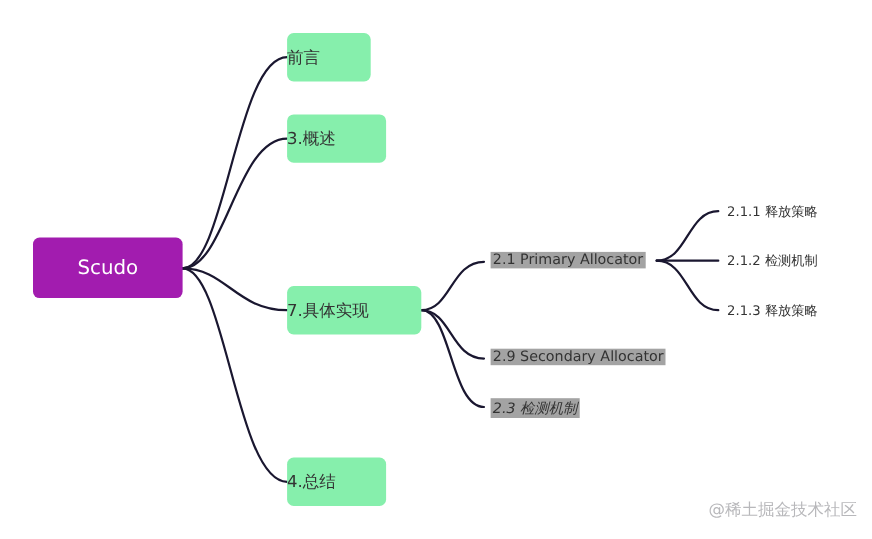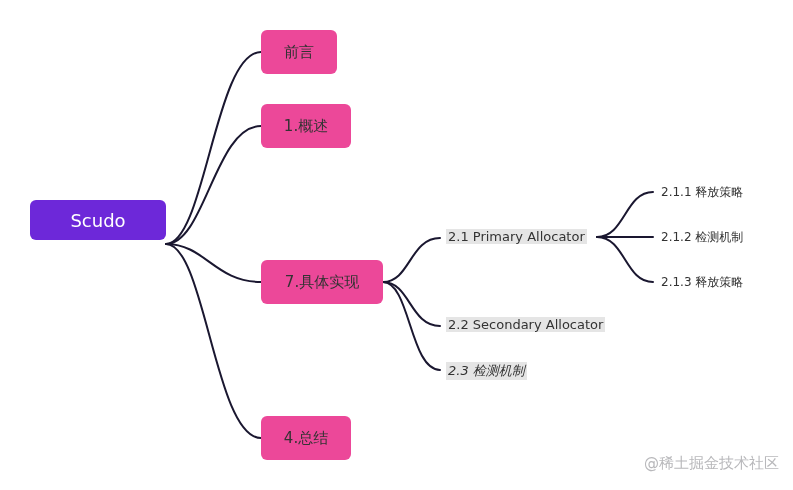--- a/index.html
+++ b/index.html
@@ -2,33 +2,33 @@
 <html><head>
 <meta charset="utf-8">
 <style>
   html, body { margin: 0; padding: 0; }
   body {
     width: 793px; height: 490px; background: #ffffff; position: relative; overflow: hidden;
     font-family: "DejaVu Sans", "Liberation Sans", sans-serif;
   }
   svg.edges { position: absolute; left: 0; top: 0; }
   .root {
-    position: absolute; left: 30px; top: 200px; width: 136px; height: 40px;
-    background: #6d28d9; border-radius: 6px; color: #fff;
+    position: absolute; left: 30px; top: 216px; width: 136px; height: 55px;
+    background: #a21caf; border-radius: 6px; color: #fff;
     display: flex; align-items: center; justify-content: center;
     font-size: 18px;
   }
   .topic {
-    position: absolute; background: #ec4899; border-radius: 6px; color: #333;
-    display: flex; align-items: center; justify-content: center; font-size: 15px;
+    position: absolute; background: #86efac; border-radius: 6px; color: #333;
+    display: flex; align-items: center; font-size: 15px;
     height: 44px;
   }
   .sub {
     position: absolute; color: #333; font-size: 13px; white-space: nowrap;
-    background: #e5e5e5; padding: 0 2px;
+    background: #a3a3a3; padding: 0 2px;
   }
   .sub2 { position: absolute; color: #333; font-size: 12px; white-space: nowrap; }
   .watermark {
     position: absolute; right: 14px; top: 454px; font-size: 15px; color: #b8b8bb; text-align: center;
   }
 </style>
 </head>
 <body>
 
 <svg class="edges" width="793" height="490">
@@ -50,30 +50,30 @@
 </svg>
 
 <div class="root">
   <span>Scudo</span>
 </div>
 
 <div class="topic" style="left:261px;top:30px;width:76px;">
   <span>前言</span>
 </div>
 <div class="topic" style="left:261px;top:104px;width:90px;">
-  <span>1.概述</span>
+  <span>3.概述</span>
 </div>
 <div class="topic" style="left:261px;top:260px;width:122px;">
   <span>7.具体实现</span>
 </div>
 <div class="topic" style="left:261px;top:416px;width:90px;">
   <span>4.总结</span>
 </div>
 
 <div class="sub" style="left:446px;top:229px;">2.1 Primary Allocator</div>
-<div class="sub" style="left:446px;top:317px;">2.2 Secondary Allocator</div>
+<div class="sub" style="left:446px;top:317px;">2.9 Secondary Allocator</div>
 <div class="sub" style="left:446px;top:362px;font-style:italic;">2.3 检测机制</div>
 
 <div class="sub2" style="left:661px;top:184px;">2.1.1 释放策略</div>
 <div class="sub2" style="left:661px;top:229px;">2.1.2 检测机制</div>
 <div class="sub2" style="left:661px;top:274px;">2.1.3 释放策略</div>
 
 <div class="watermark">@稀土掘金技术社区</div>
 
 </body></html>

